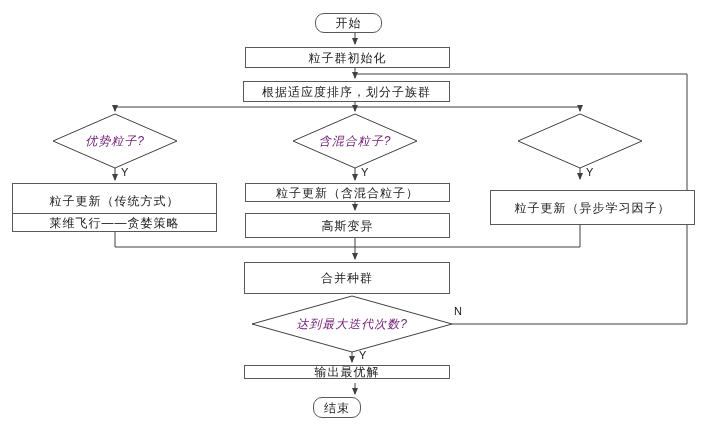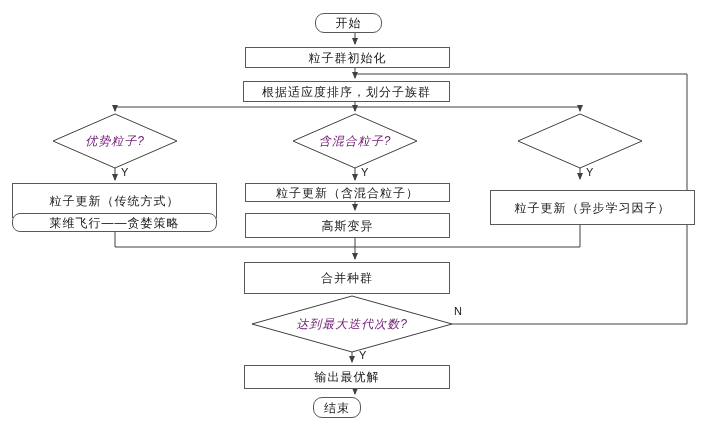--- a/index.html
+++ b/index.html
@@ -74,32 +74,32 @@
   <div class="node terminator" style="left:315px;top:13px;width:67px;height:20px;border-radius:9px;">开始</div>
 
   <div class="node" style="left:243px;top:81px;width:207px;height:21px;">根据适应度排序，划分子族群</div>
 
   <div class="node" style="left:245px;top:47px;width:205px;height:21px;">粒子群初始化</div>
 
   <div class="dlabel" style="left:53px;top:130px;width:124px;height:22px;">优势粒子?</div>
   <div class="dlabel" style="left:293px;top:130px;width:124px;height:22px;">含混合粒子?</div>
 
   <div class="node" style="left:12px;top:183px;width:205px;height:35px;">粒子更新（传统方式）</div>
-  <div class="node" style="left:12px;top:213px;width:205px;height:19px;border-radius:8px;">莱维飞行——贪婪策略</div>
+  <div class="node" style="left:12px;top:213px;width:205px;height:19px;">莱维飞行——贪婪策略</div>
 
   <div class="node" style="left:245px;top:183px;width:205px;height:19px;">粒子更新（含混合粒子）</div>
   <div class="node" style="left:245px;top:213px;width:205px;height:25px;">高斯变异</div>
 
   <div class="node" style="left:477px;top:190px;width:205px;height:35px;margin-left:13px;">粒子更新（异步学习因子）</div>
 
   <div class="node" style="left:244px;top:262px;width:206px;height:32px;">合并种群</div>
 
   <div class="dlabel" style="left:252px;top:313px;width:200px;height:22px;">达到最大迭代次数?</div>
 
-  <div class="node" style="left:244px;top:365px;width:206px;height:24px;">输出最优解</div>
+  <div class="node" style="left:244px;top:365px;width:206px;height:14px;">输出最优解</div>
 
   <div class="node terminator" style="left:313px;top:397px;width:48px;height:21px;">结束</div>
 
   <div class="edgelabel" style="left:121px;top:167px;">Y</div>
   <div class="edgelabel" style="left:361px;top:167px;">Y</div>
   <div class="edgelabel" style="left:586px;top:167px;">Y</div>
   <div class="edgelabel" style="left:454px;top:306px;">N</div>
   <div class="edgelabel" style="left:359px;top:350px;">Y</div>
 
 </div>

